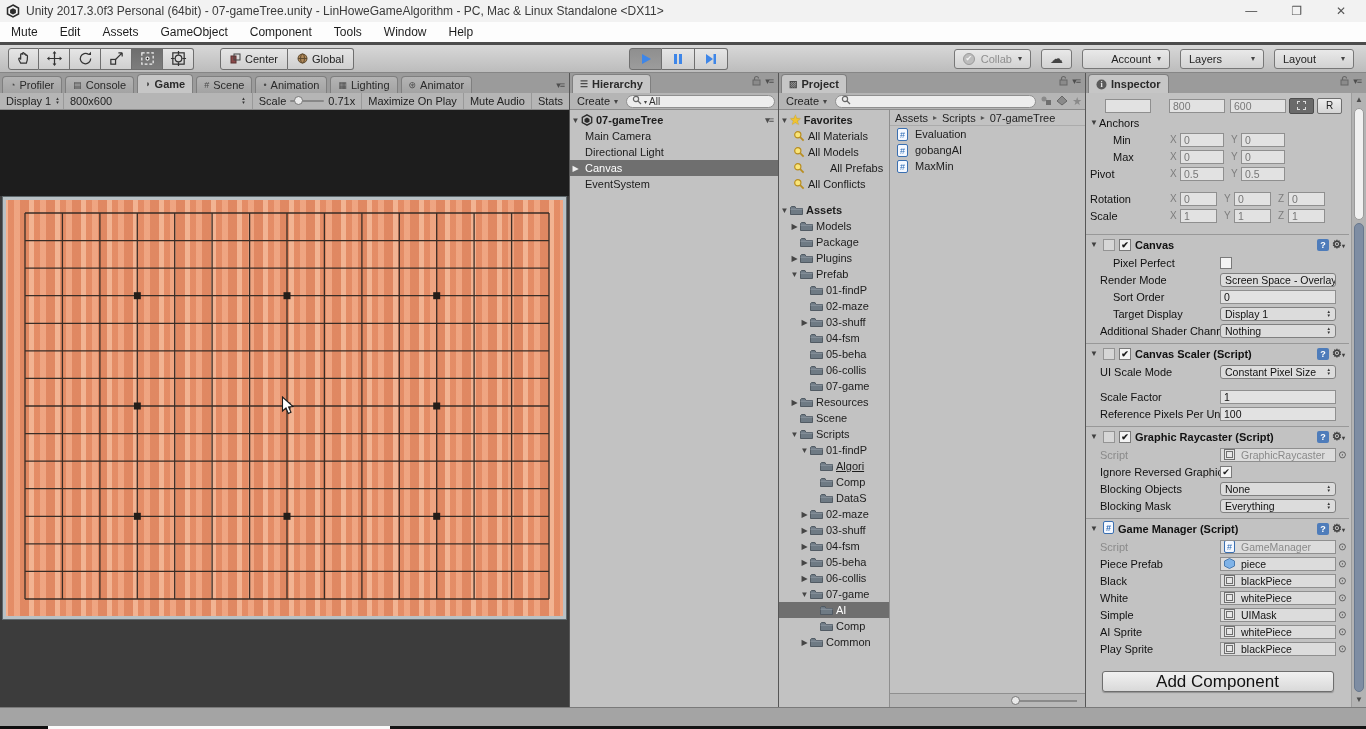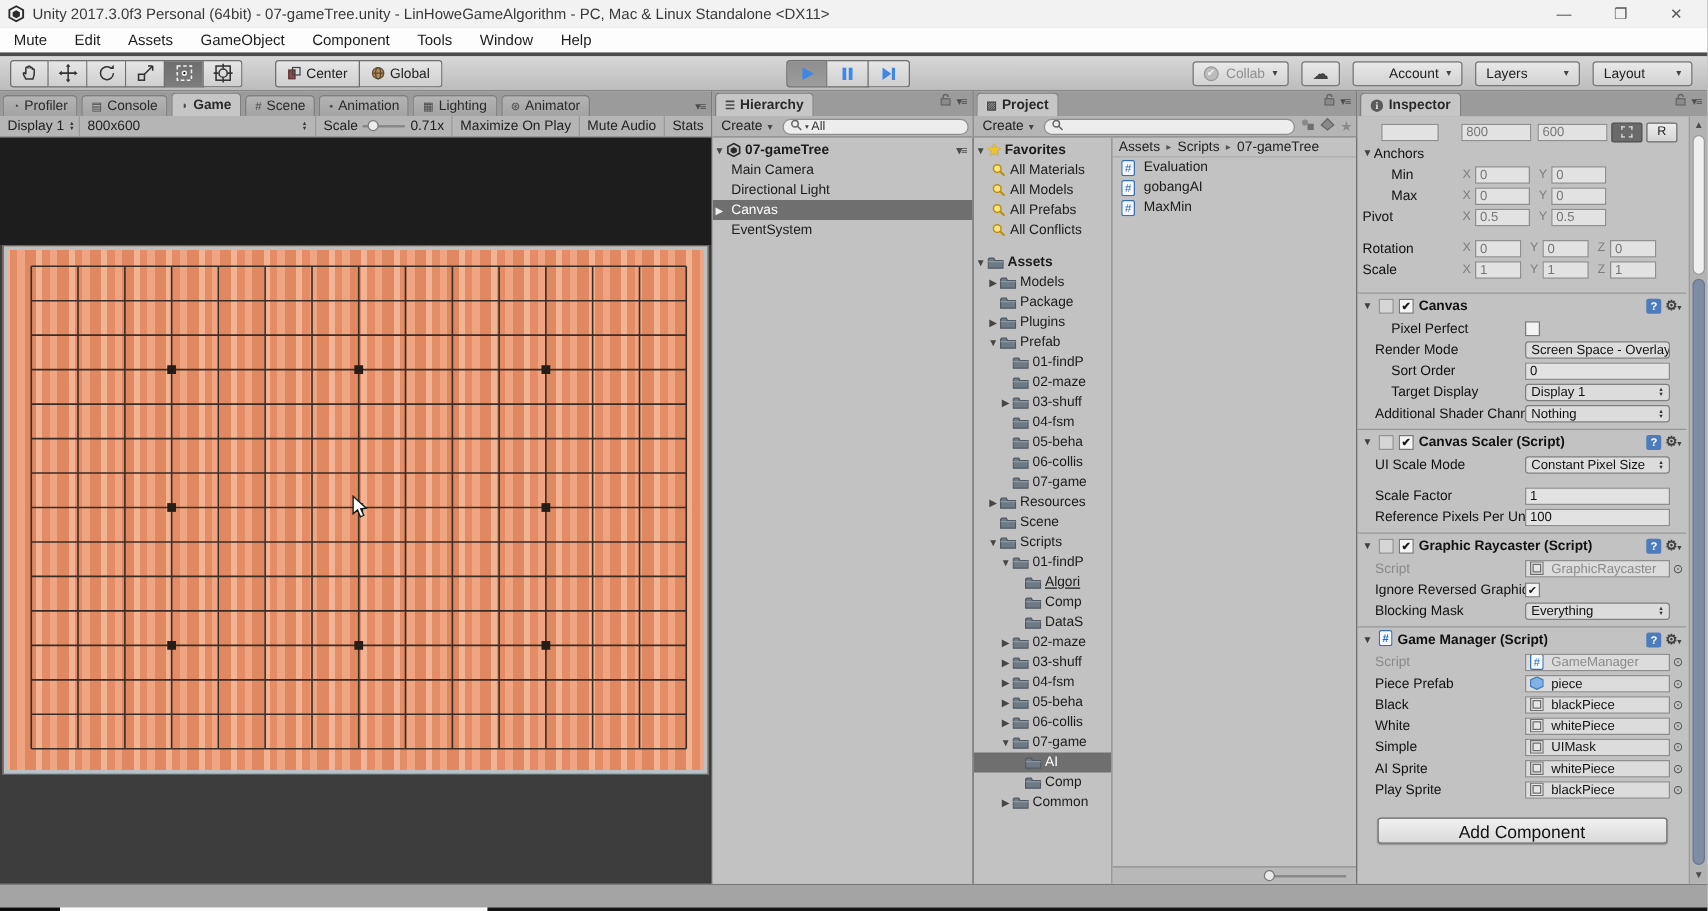--- a/index.html
+++ b/index.html
@@ -95,21 +95,21 @@
   .nfield{height:14px;background:#e2e2e2;border:1px solid #8f8f8f;display:flex;align-items:center;padding:0 3px;font-size:10.5px;color:#777;margin-right:7px}
   .comp-head{height:20px;border-top:1px solid #989898;display:flex;align-items:center;gap:4px;padding:0 4px;font-weight:bold;font-size:11px;margin-top:4px}
   .fold{font-size:8px;color:#3f3f3f;width:9px}
   .cb{width:12px;height:12px;background:#f3f3f3;border:1px solid #7a7a7a;display:flex;align-items:center;justify-content:center;font-size:9px;color:#1a1a1a;flex:0 0 12px}
   .comp-title{overflow:hidden;white-space:nowrap;max-width:186px}
   .head-icons{margin-left:auto;display:flex;align-items:center;gap:3px}
   .help{width:12px;height:12px;background:#4e7cba;color:#fff;border-radius:2px;font-size:9px;display:flex;align-items:center;justify-content:center;font-weight:bold}
   .gear{font-size:11px;color:#3f3f3f}
   .comp-icon{width:12px;height:12px;background:#d6d6d6;border:1px solid #949494;flex:0 0 12px}
   .addcomp-wrap{display:flex;justify-content:center;margin-top:14px}
-  .addcomp{width:232px;height:21px;border:1px solid #6e6e6e;border-radius:3px;background:linear-gradient(#f1f1f1,#d9d9d9);font-size:14px;color:#111;display:flex;align-items:center;justify-content:center;box-shadow:0 1px 1px rgba(0,0,0,.25)}
+  .addcomp{width:232px;height:21px;border:1px solid #6e6e6e;border-radius:3px;background:linear-gradient(#f1f1f1,#d9d9d9);font-size:17px;color:#111;display:flex;align-items:center;justify-content:center;box-shadow:0 1px 1px rgba(0,0,0,.25)}
   .iscroll{position:absolute;right:0;top:0;bottom:0;width:15px;background:#b3b3b3;border-left:1px solid #9c9c9c;font-size:8px;color:#4d4d4d;text-align:center}
   .iscroll .sa{height:14px;line-height:14px}
   .ithumb{position:absolute;top:15px;left:2px;right:2px;height:112px;background:#f0f0f0;border:1px solid #9a9a9a;border-radius:6px}
   .iblue{position:absolute;top:130px;left:2px;right:2px;bottom:15px;background:#7e8da3;border:1px solid #68788e;border-radius:6px}
   .iscroll .sdown{position:absolute;bottom:0;left:0;right:0;height:14px;line-height:14px}
   .anchor-btn{width:25px;height:16px;background:#6a6a6a;border:1px solid #4d4d4d;border-radius:2px;display:flex;align-items:center;justify-content:center}
   .anchor-inner{width:9px;height:9px;border:1px dashed #dcdcdc}
   .rbtn{width:25px;height:16px;background:linear-gradient(#ededed,#d5d5d5);border:1px solid #6f6f6f;border-radius:2px;font-size:10px;color:#222;display:flex;align-items:center;justify-content:center}
   .gap6{height:6px}.gap8{height:8px}
 </style>
@@ -484,21 +484,21 @@
             </div>
             <div class="trow" style="padding-left: 14px;">
               <span class="ticn">
                 <svg width="12" height="12" viewBox="0 0 12 12">
                   <circle cx="4.8" cy="4.8" r="3.1" fill="#f9e579" stroke="#b98e1f" stroke-width="1.2"></circle>
                   <line x1="7.2" y1="7.2" x2="10.6" y2="10.6" stroke="#b98e1f" stroke-width="1.7"></line>
                 </svg>
               </span>
               <span>All Models</span>
             </div>
-            <div class="trow" style="padding-left: 14px;">
+            <div class="trow" style="padding-left: 14px; gap: 22px;">
               <span class="ticn">
                 <svg width="12" height="12" viewBox="0 0 12 12">
                   <circle cx="4.8" cy="4.8" r="3.1" fill="#f9e579" stroke="#b98e1f" stroke-width="1.2"></circle>
                   <line x1="7.2" y1="7.2" x2="10.6" y2="10.6" stroke="#b98e1f" stroke-width="1.7"></line>
                 </svg>
               </span>
               <span>All Prefabs</span>
             </div>
             <div class="trow" style="padding-left: 14px;">
               <span class="ticn">
@@ -1052,20 +1052,31 @@
                 </svg>
               </span>
               <span>GraphicRaycaster</span>
             </span>
             <span class="picker">⊙</span>
           </div>
           <div class="irow">
             <span class="ilabel">Ignore Reversed Graphics</span>
             <span class="cb">✔</span>
             <span style="flex: 1 1 0%;"></span>
+          </div>
+          <div class="irow">
+            <span class="ilabel">Blocking Objects</span>
+            <span class="idrop">
+              <span>None</span>
+              <span class="ud">
+                <span>▲</span>
+                <span>▼</span>
+              </span>
+            </span>
+            <span class="picker"></span>
           </div>
           <div class="irow">
             <span class="ilabel">Blocking Mask</span>
             <span class="idrop">
               <span>Everything</span>
               <span class="ud">
                 <span>▲</span>
                 <span>▼</span>
               </span>
             </span>

